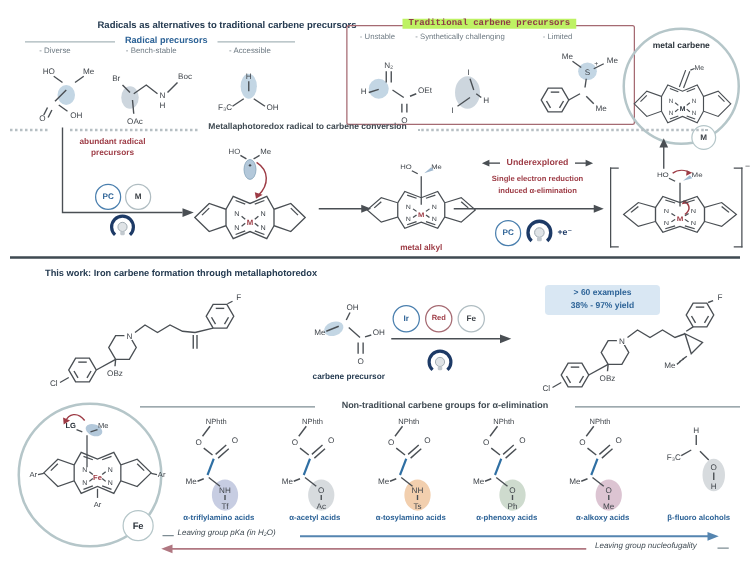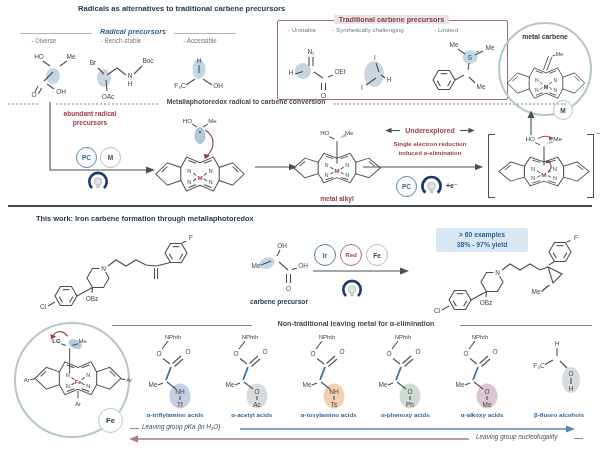--- a/index.html
+++ b/index.html
@@ -2,21 +2,21 @@
 <html><head>
 <meta charset="utf-8">
 <style>
   html,body{margin:0;padding:0;background:#fff;}
   #canvas{position:relative;width:600px;height:457px;background:#fff;overflow:hidden;
           font-family:"Liberation Sans","DejaVu Sans",sans-serif;color:#243a50;}
   .abs{position:absolute;}
   .ctr{text-align:center;}
   .b{font-weight:bold;}
   .it{font-style:italic;}
-  .blue{color:#2d6397;font-style:italic;}
+  .blue{color:#2d6397;}
   .dred{color:#9d3b45;}
   .grayl{color:#6e7a83;}
   .rule{position:absolute;border-top:1.6px solid #a8b6ba;}
   .thinrule{position:absolute;border-top:1.2px solid #7e8d94;}
   .dots{position:absolute;border-top:2px dotted #b6bfc3;}
   .divider{position:absolute;border-top:2px solid #3f4a52;}
   .badge{position:absolute;border-radius:50%;background:#fff;display:flex;align-items:center;
          justify-content:center;font-weight:bold;font-size:6.5px;box-sizing:border-box;}
   .circle{position:absolute;border:2px solid #b5c6c9;border-radius:50%;box-sizing:border-box;}
   svg{overflow:visible;}
@@ -36,21 +36,21 @@
   .wedge{fill:#9fb8cf;}
   .brk{position:absolute;width:6px;top:0;bottom:0;}
   .brk-l{left:0;border-left:1.4px solid #4a4f54;border-top:1.4px solid #4a4f54;border-bottom:1.4px solid #4a4f54;}
   .brk-r{right:6px;border-right:1.4px solid #4a4f54;border-top:1.4px solid #4a4f54;border-bottom:1.4px solid #4a4f54;}
   .lg-row{position:absolute;left:138px;top:330px;width:458px;display:flex;justify-content:space-between;}
   .lg-cell{width:74px;display:flex;flex-direction:column;align-items:center;}
   .lg-label{margin-top:3px;font-size:6.2px;font-weight:bold;color:#2d6397;text-align:center;}
   .ex-box{position:absolute;left:436px;top:228px;width:92px;background:#d9e7f3;border-radius:3px;
           padding:2px 0;text-align:center;font-size:6.8px;font-weight:bold;color:#2d6397;line-height:1.5;}
   .box-title-wrap{position:absolute;left:277px;top:15px;width:229px;display:flex;justify-content:center;}
-  .box-title-wrap span{background:#e5e5e5;padding:0 5px;font-weight:bold;font-size:7.2px;color:#8e3a45;}
+  .box-title-wrap span{background:#bef264;padding:0 5px;font-weight:bold;font-size:7.2px;color:#8e3a45;font-family:Liberation Mono, monospace;}
 </style>
 </head>
 <body>
 
 <div id="canvas">
 
   <svg width="0" height="0" class="abs">
     <defs>
       <g id="porph">
         <path d="M4 32 L16 20 L30 25 L30 39 L16 44 Z"></path>
@@ -77,21 +77,21 @@
         <line x1="6.8" y1="0.8" x2="3.6" y2="6.3"></line>
         <line x1="-3.6" y1="6.3" x2="-6.8" y2="0.8"></line>
         <line x1="-3.4" y1="-6.3" x2="3.4" y2="-6.3"></line>
       </g>
       <g id="hex0">
         <polygon class="hxp" points="11,0 5.5,9.5 -5.5,9.5 -11,0 -5.5,-9.5 5.5,-9.5"></polygon>
       </g>
     </defs>
   </svg>
 
-  <div class="abs b" style="left:34px;top:4px;font-size:7.6px;padding-left:44px;">Radicals as alternatives to traditional carbene precursors</div>
+  <div class="abs b" style="left:34px;top:15px;font-size:7.6px;padding-left:44px;">Radicals as alternatives to traditional carbene precursors</div>
 
   <div class="rule" style="left:20px;top:33px;width:72px;"></div>
   <div class="abs b blue ctr" style="left:94px;top:27px;width:78px;font-size:7.3px;">Radical precursors</div>
   <div class="rule" style="left:174px;top:33px;width:62px;"></div>
 
   <div class="abs grayl ctr" style="left:22px;top:37px;width:44px;font-size:6.3px;"><span>-</span> <span>Diverse</span></div>
   <div class="abs grayl ctr" style="left:92px;top:37px;width:58px;font-size:6.3px;"><span>-</span> <span>Bench-stable</span></div>
   <div class="abs grayl ctr" style="left:174px;top:37px;width:52px;font-size:6.3px;"><span>-</span> <span>Accessible</span></div>
 
   <svg class="abs" style="left:26px;top:50px;" width="58" height="48" viewBox="0 0 58 48">
@@ -374,21 +374,21 @@
       <line x1="117" y1="53" x2="113.5" y2="55.5"></line>
       <line x1="114.5" y1="55" x2="111.5" y2="57.5"></line>
     <text x="106" y="60">Me</text>
     <line x1="119" y1="31" x2="124.5" y2="27.5"></line>
     <use href="#hex" transform="translate(130,18)"></use>
     <line x1="136.5" y1="8" x2="140.5" y2="6.5"></line>
     <text x="146" y="6">F</text>
   </svg>
 
   <div class="thinrule" style="left:112px;top:325px;width:140px;"></div>
-  <div class="abs b ctr" style="left:256px;top:319px;width:200px;font-size:7.2px;color:#3f4a52;">Non-traditional leaving metal for α-elimination</div>
+  <div class="abs b ctr" style="left:256px;top:319px;width:200px;font-size:7.2px;color:#3f4a52;">Non-traditional carbene groups for α-elimination</div>
   <div class="thinrule" style="left:460px;top:325px;width:132px;"></div>
 
   <div class="circle" style="left:14px;top:322px;width:116px;height:116px;"></div>
   <svg class="abs" style="left:22px;top:330px;" width="112" height="92" viewBox="0 0 120 101" preserveAspectRatio="none">
     <ellipse cx="57" cy="15.5" rx="7.5" ry="5" fill="#b3c8da" class="hl" transform="rotate(22 57 15.5)"></ellipse>
     <text x="37" y="14" class="bt">LG</text>
     <text x="65" y="14">Me</text>
     <line x1="42" y1="15" x2="47" y2="17"></line>
       <line x1="60" y1="15" x2="54" y2="17"></line>
     <path class="ra" d="M49 7 C43 -1 35 1 32.5 8"></path>

